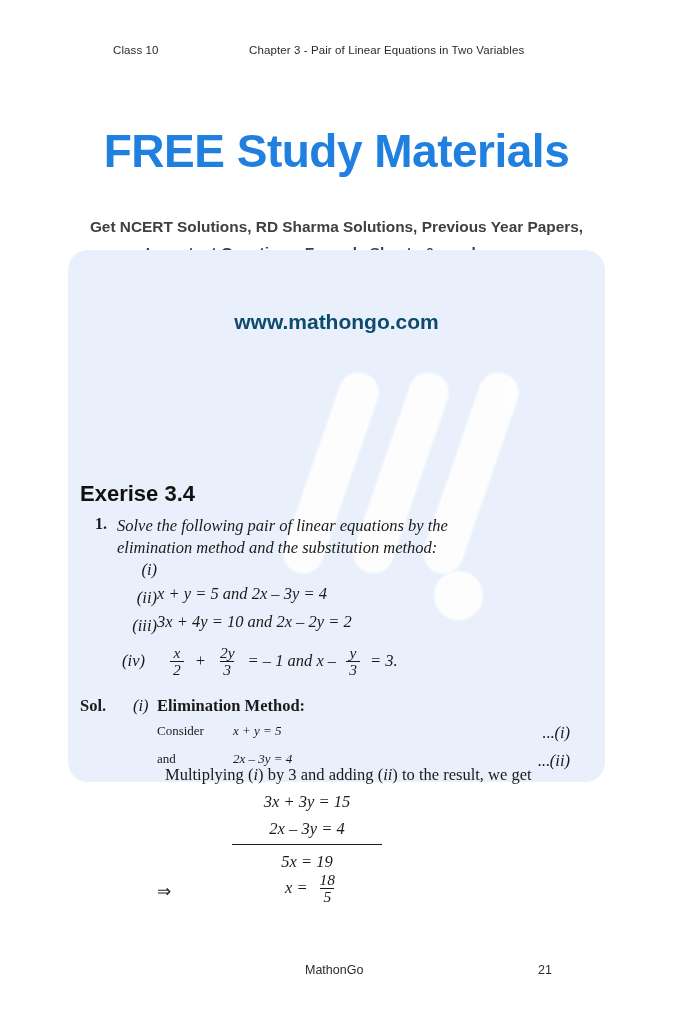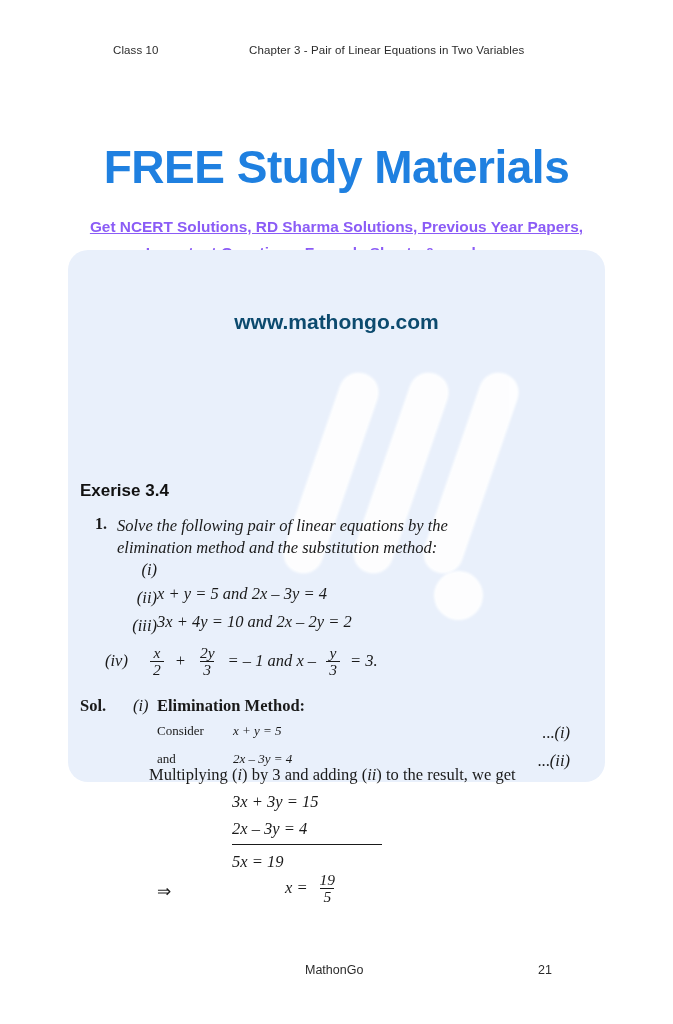--- a/index.html
+++ b/index.html
@@ -34,43 +34,42 @@
     font-size: 11.5px;
     color: #2b2b2b;
     letter-spacing: 0.1px;
   }
   .runhead .rh-class { position: absolute; left: 113px; top: 0; white-space: nowrap; }
   .runhead .rh-chap  { position: absolute; left: 249px; top: 0; white-space: nowrap; }
 
   
   .promo-title {
     position: absolute;
-    top: 140px;
+    top: 124px;
     left: 0;
     width: 673px;
     text-align: center;
     font-family: "Liberation Sans", sans-serif;
     font-weight: bold;
     font-size: 46px;
     line-height: 54px;
     color: #1f80e0;
     letter-spacing: -0.5px;
   }
   .promo-sub {
     position: absolute;
     top: 214px;
     left: 0;
     width: 673px;
     text-align: center;
     font-family: "Liberation Sans", sans-serif;
     font-weight: bold;
     font-size: 15.4px;
     line-height: 26px;
-    color: #8b5cf6;
-    text-decoration: underline;
+    color: #404040;
   }
   .promo-sub span { display: block; }
 
   
   .panel {
     position: absolute;
     left: 68px;
     top: 250px;
     width: 537px;
     height: 532px;
@@ -118,21 +117,21 @@
     width: 673px;
     height: 1024px;
   }
 
   .ex-head {
     position: absolute;
     left: 80px;
     top: 481px;
     font-family: "Liberation Sans", sans-serif;
     font-weight: bold;
-    font-size: 17px;
+    font-size: 22px;
     color: #111111;
   }
 
   .q-num {
     position: absolute;
     left: 95px;
     top: 515px;
     font-weight: bold;
     font-size: 16px;
     font-style: normal;
@@ -190,28 +189,28 @@
   .line {
     position: absolute;
     font-size: 13px;
     white-space: nowrap;
   }
   .lbl-left { left: 157px; }
   .eq-mid   { left: 233px; font-style: italic; }
   .eq-ref   { position: absolute; left: 470px; width: 100px; text-align: right; font-size: 16.5px; }
   .eq-ref i { font-style: italic; }
 
-  .narr { position: absolute; left: 149px; font-size: 16.5px; white-space: nowrap; }
+  .narr { position: absolute; left: 165px; font-size: 16.5px; white-space: nowrap; }
   .narr i { font-style: italic; }
 
   .calc { position: absolute; left: 232px; top: 788px; width: 150px; }
   .calc .crow {
     font-style: italic;
     font-size: 16.5px;
-    text-align: left;
+    text-align: center;
     line-height: 27px;
     white-space: nowrap;
   }
   .calc .rule {
     border-top: 1.4px solid #1a1a1a;
     margin: 2px 0 3px 0;
     width: 150px;
   }
 
   .arrow {
@@ -246,21 +245,21 @@
   .iv-row {
     position: absolute;
     left: 105px;
     top: 645px;
     display: flex;
     align-items: center;
     font-style: italic;
     font-size: 16.5px;
     gap: 0;
   }
-  .iv-row .rn { width: 40px; margin-right: 3px; }
+  .iv-row .rn { width: 40px; text-align: right; margin-right: 23px; }
   .iv-row .op { margin: 0 9px; }
 
   
   .footer {
     position: absolute;
     left: 0;
     top: 963px;
     width: 673px;
     height: 18px;
     font-family: "Liberation Sans", sans-serif;
@@ -351,21 +350,21 @@
       <div class="crow">3x + 3y = 15</div>
       <div class="crow">2x – 3y = 4</div>
       <div class="rule"></div>
       <div class="crow">5x = 19</div>
     </div>
 
     <div class="arrow">⇒</div>
     <div class="res">
       <span>x  =</span>
       <span class="frac">
-        <span class="num">19</span>
+        <span class="num">18</span>
         <span class="den">5</span>
       </span>
     </div>
 
   </div>
 
   <div class="footer">
     <span class="f-brand">MathonGo</span>
     <span class="f-page">21</span>
   </div>

